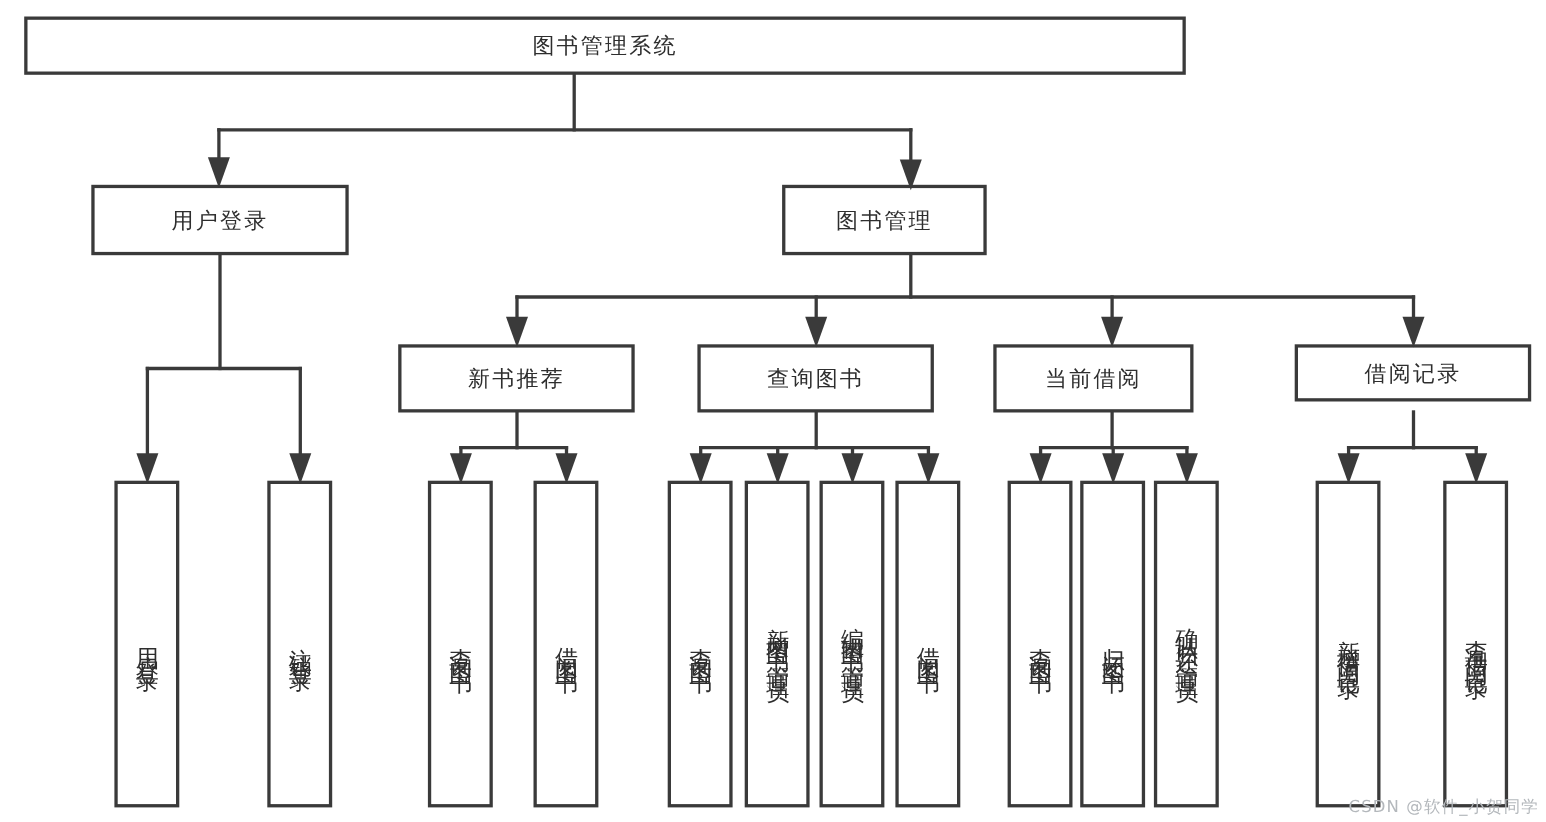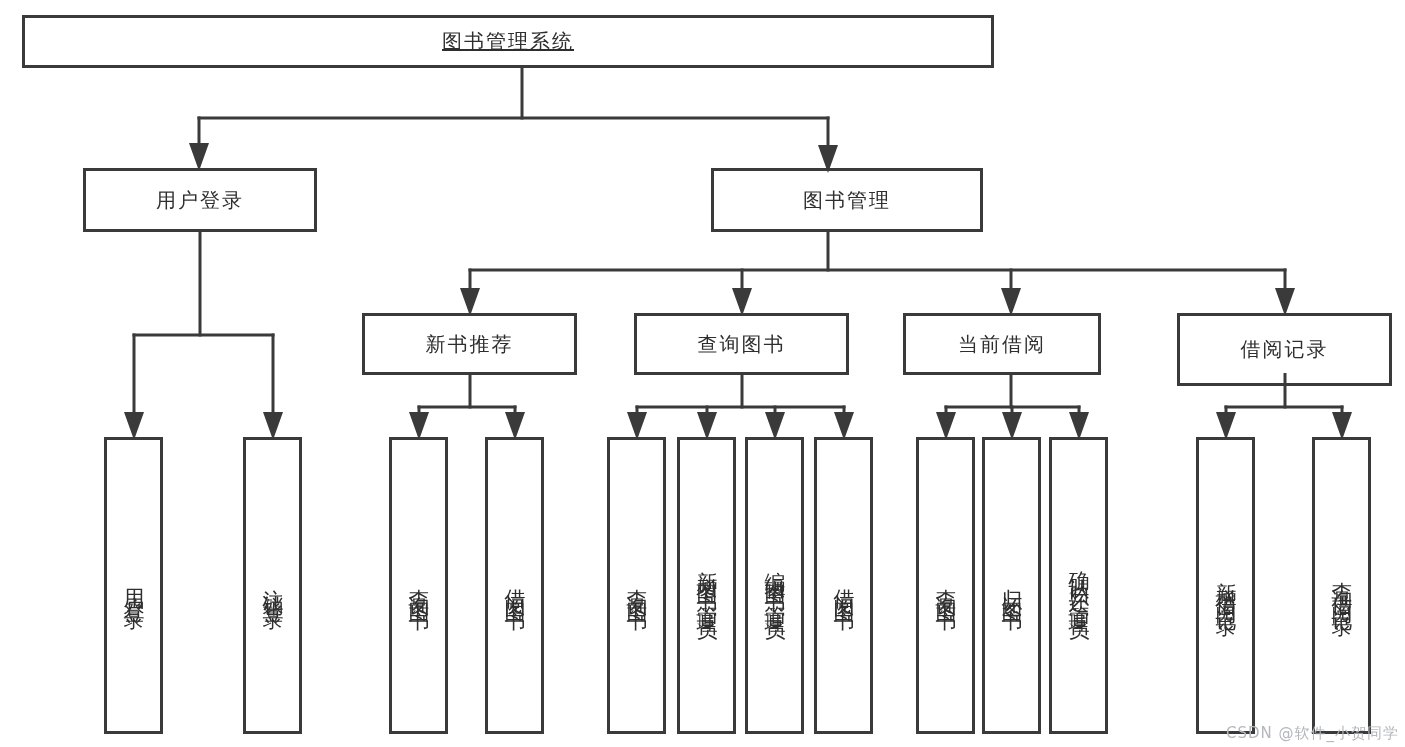--- a/index.html
+++ b/index.html
@@ -37,29 +37,29 @@
   }
   .vlabel {
     writing-mode: vertical-rl;
     text-orientation: mixed;
     font-size: 21px;
     line-height: 1;
     letter-spacing: 7px;
     white-space: nowrap;
   }
   
-  .n-root   { left: 22px;   top: 15px;  width: 972px; height: 53px; text-decoration: underline; }
+  .n-root   { left: 22px;   top: 15px;  width: 1056px; height: 53px; }
   
   .n-login  { left: 83px;   top: 168px; width: 234px;  height: 64px; }
-  .n-mgmt   { left: 711px;  top: 168px; width: 272px;  height: 64px; }
+  .n-mgmt   { left: 711px;  top: 168px; width: 186px;  height: 64px; }
   
   .n-m0 { left: 362px;  top: 313px; width: 215px; height: 62px; text-align: center; }
   .n-m1 { left: 634px;  top: 313px; width: 215px; height: 62px; }
-  .n-m2 { left: 903px;  top: 313px; width: 198px; height: 62px; }
-  .n-m3 { left: 1177px; top: 313px; width: 215px; height: 73px; }
+  .n-m2 { left: 903px;  top: 313px; width: 182px; height: 62px; }
+  .n-m3 { left: 1177px; top: 313px; width: 215px; height: 52px; }
   
   .leaf { top: 437px; width: 59px; height: 297px; }
   .n-l0  { left: 104px; }
   .n-l1  { left: 243px; }
   .n-l2  { left: 389px; }
   .n-l3  { left: 485px; }
   .n-l4  { left: 607px; }
   .n-l5  { left: 677px; }
   .n-l6  { left: 745px; }
   .n-l7  { left: 814px; }

